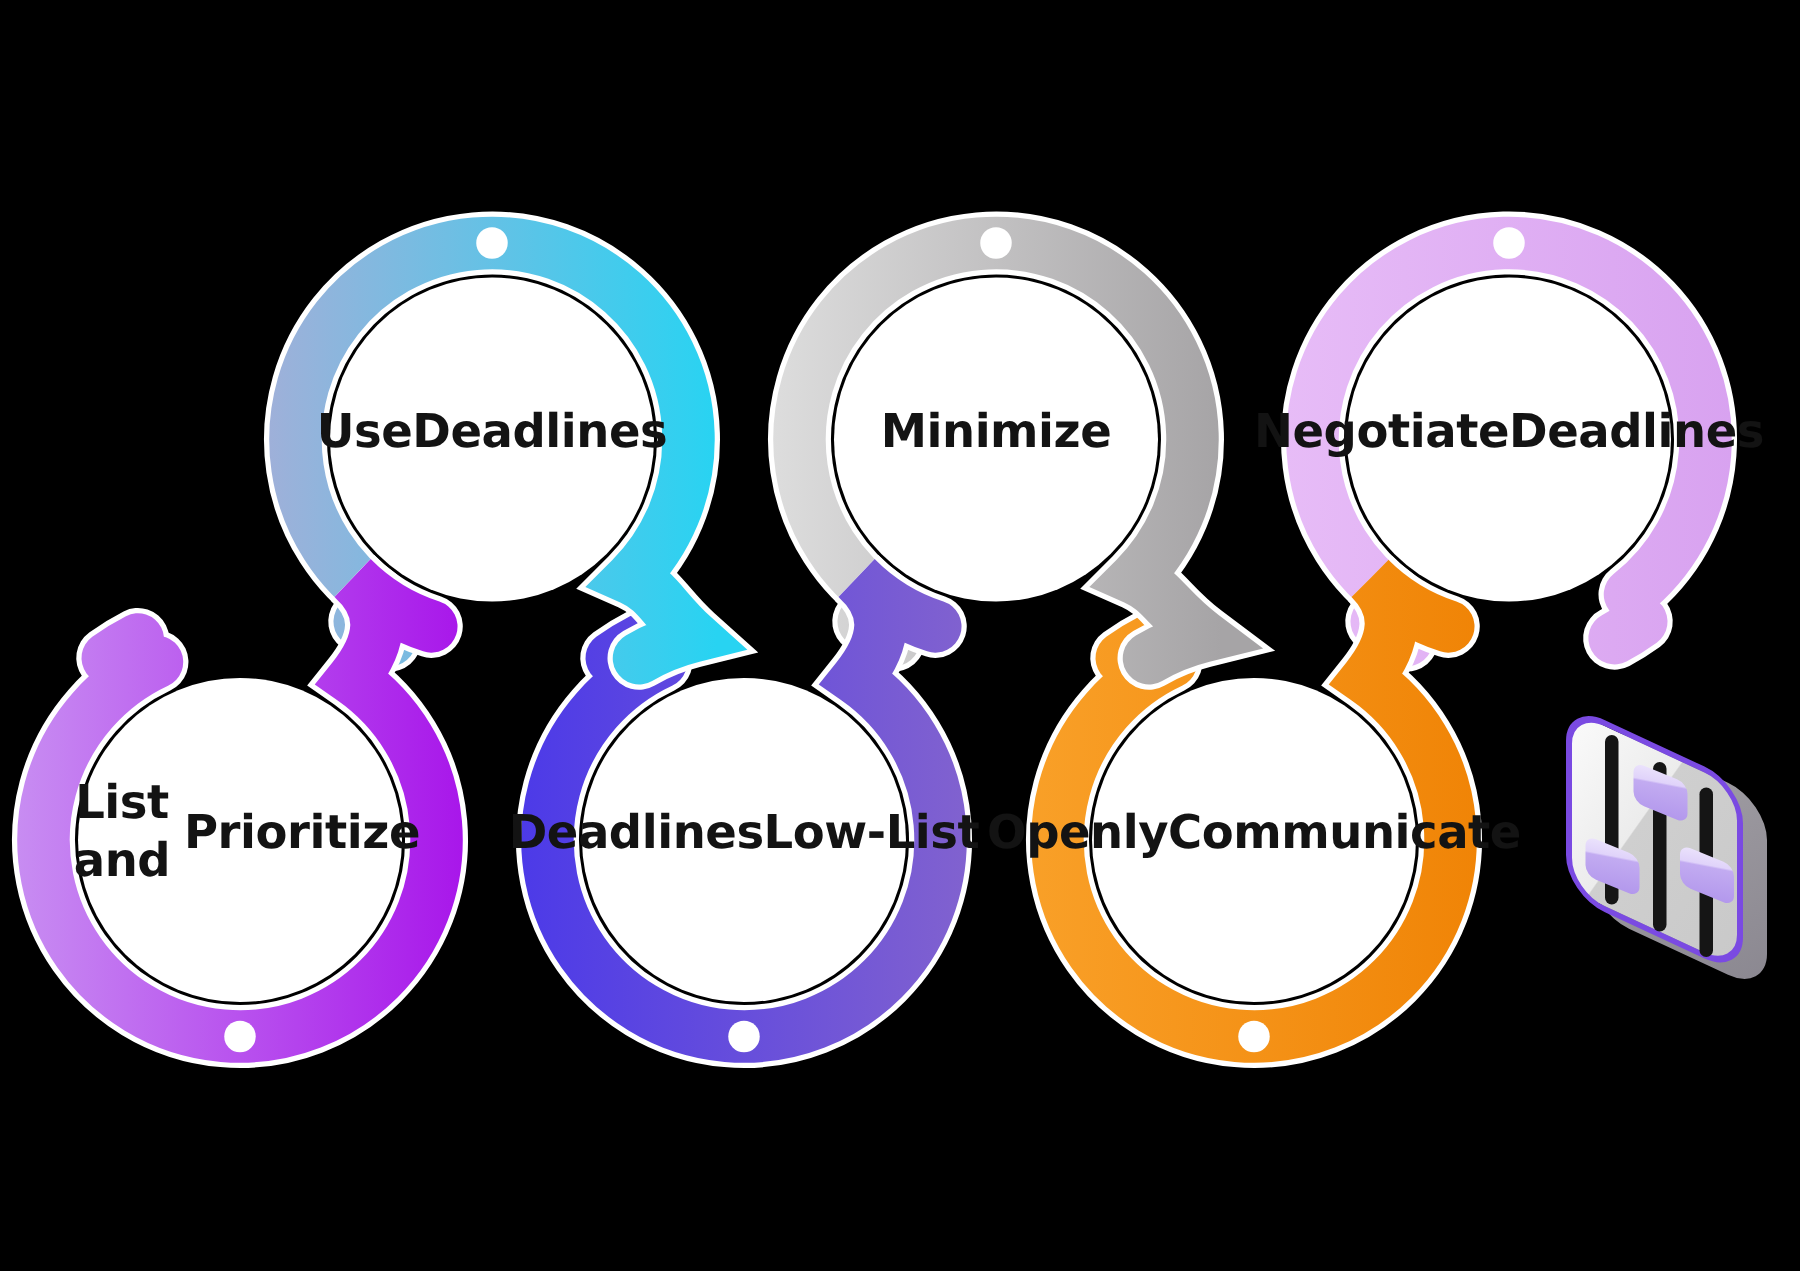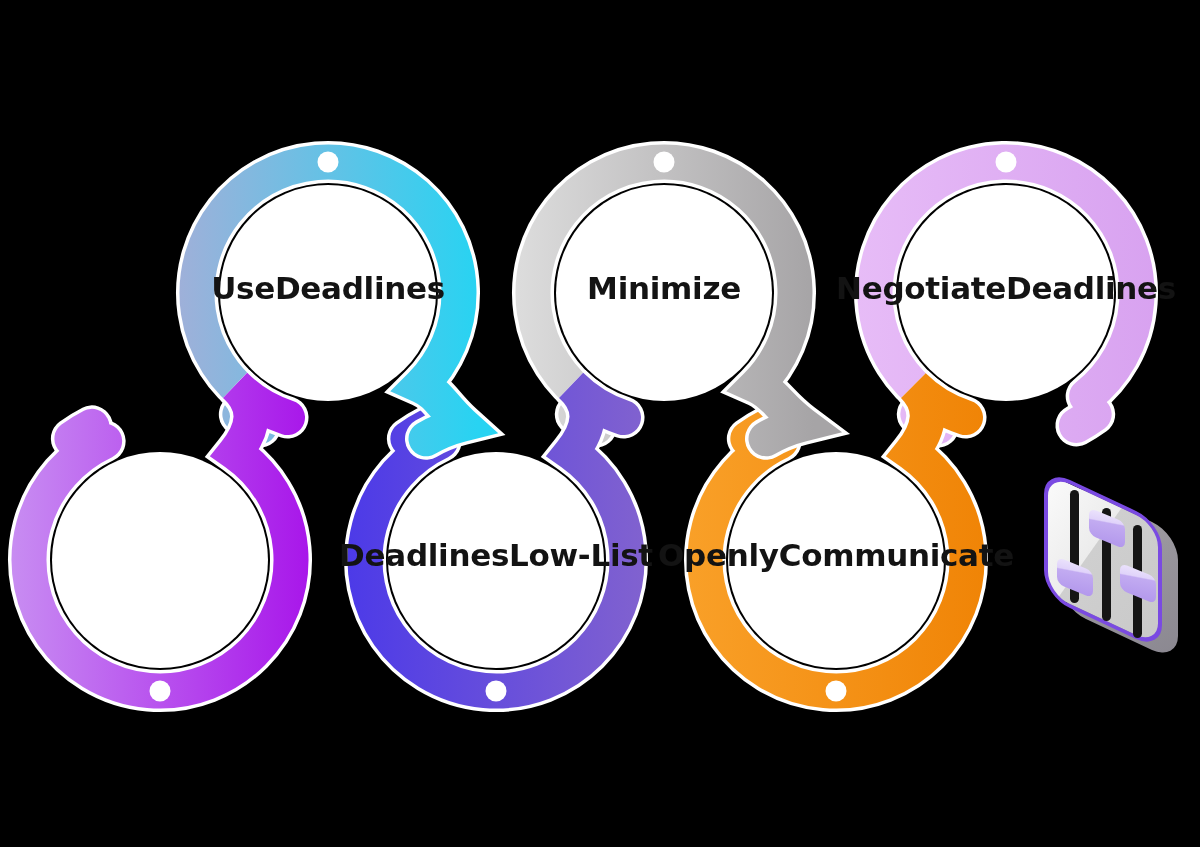--- a/index.html
+++ b/index.html
@@ -158,20 +158,24 @@
     <g fill="#ffffff">
       <circle cx="160" cy="691" r="10.5"></circle>
       <circle cx="496" cy="691" r="10.5"></circle>
       <circle cx="836" cy="691" r="10.5"></circle>
       <circle cx="328" cy="162" r="10.5"></circle>
       <circle cx="664" cy="162" r="10.5"></circle>
       <circle cx="1006" cy="162" r="10.5"></circle>
     </g>
   </svg>
 
+  <div class="label l1">
+    <span>List and</span>
+    <span>Prioritize</span>
+  </div>
   <div class="label l2">
     <span>Use</span>
     <span>Deadlines</span>
   </div>
   <div class="label l3">
     <span>Deadlines</span>
     <span>Low-</span>
     <span>List</span>
   </div>
   <div class="label l4">

